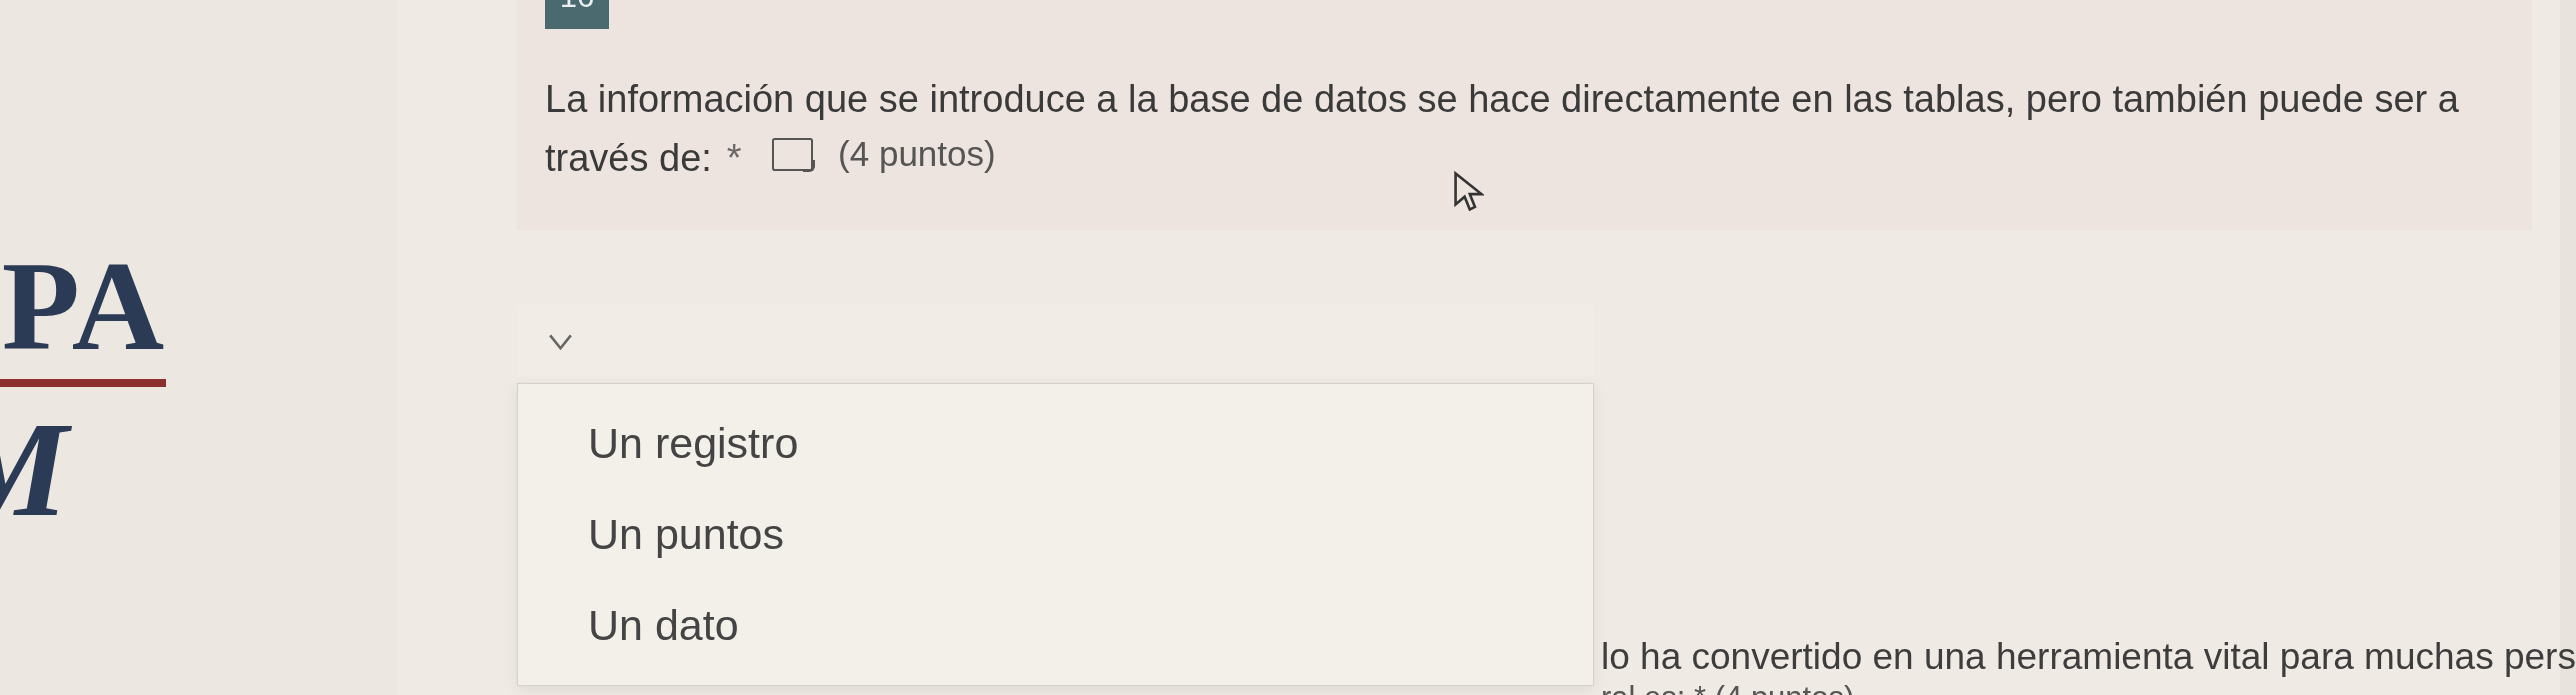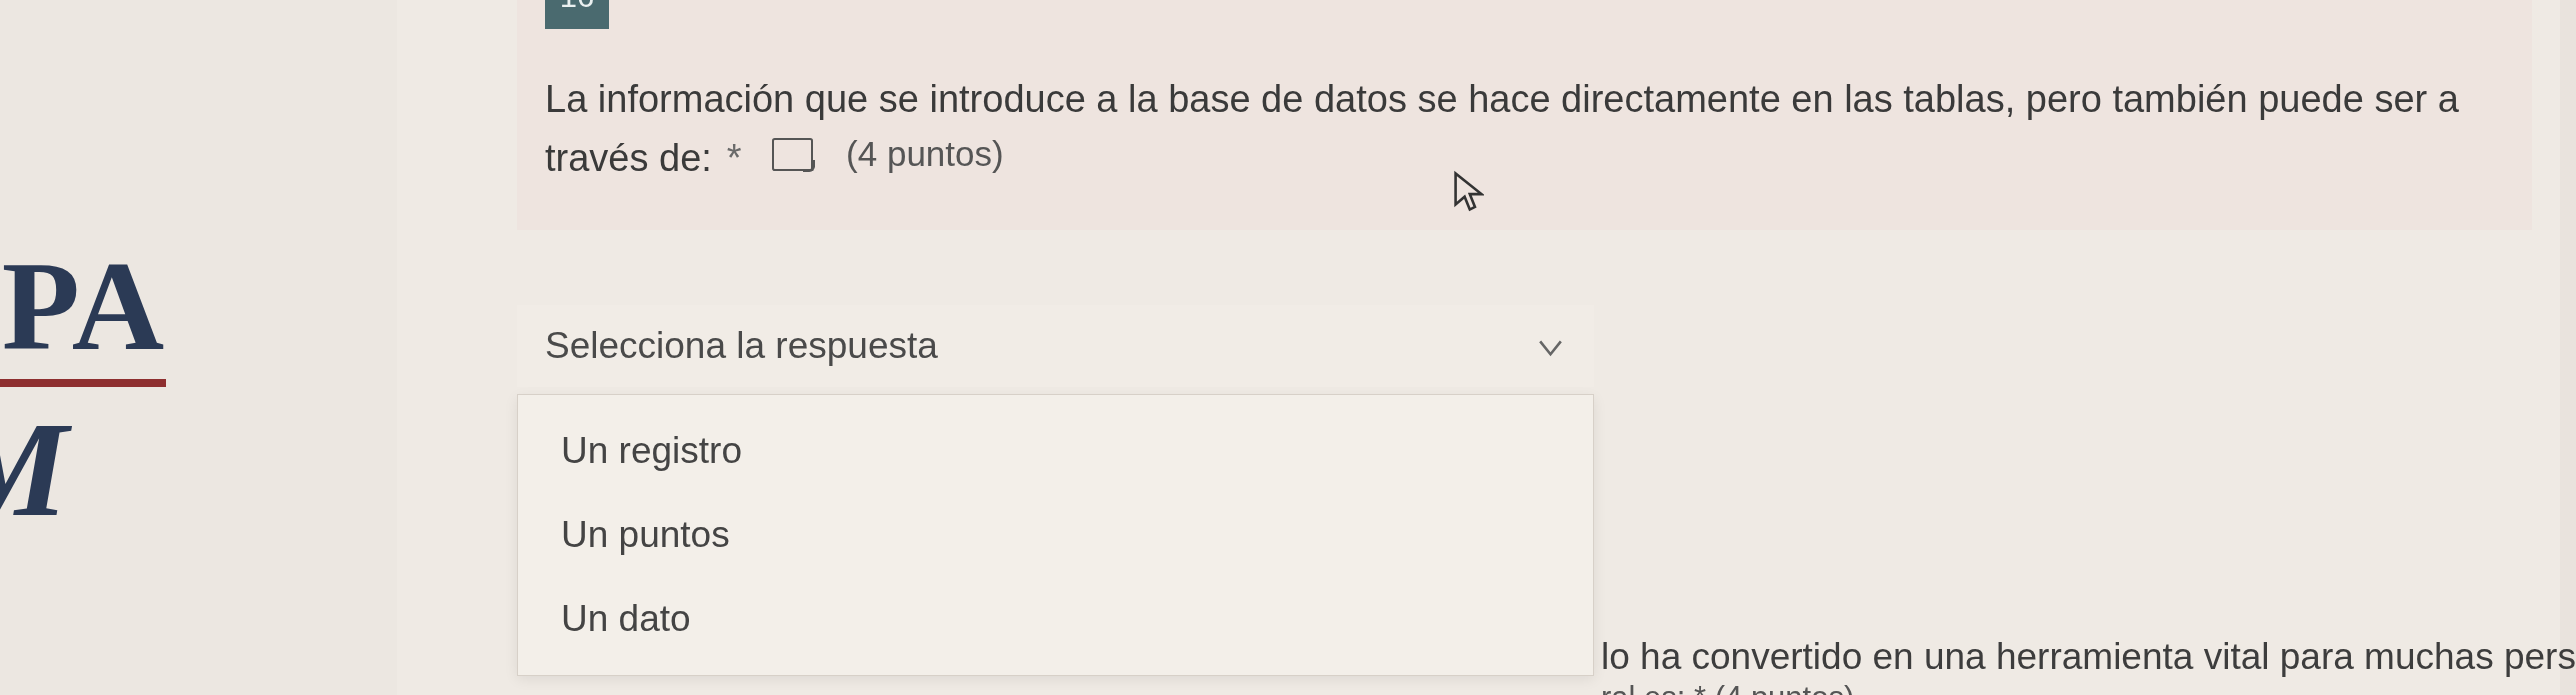--- a/index.html
+++ b/index.html
@@ -79,21 +79,21 @@
   .qtext {
     padding-top: 71px;
     color: #3a3a3a;
     font-size: 38px;
     line-height: 1.5;
   }
   .qtext .req { color: #6a6a6a; margin-left: 4.3px; }
   .qmeta {
     display: inline-flex;
     align-items: center;
-    gap: 33px;
+    gap: 25px;
     margin-left: 20px;
     color: #555;
     font-size: 35px;
     vertical-align: baseline;
   }
   .immersive-icon {
     display: inline-flex;
     align-items: center;
     justify-content: center;
     width: 41px;
@@ -150,22 +150,22 @@
     height: 31px;
   }
   .dropdown-list {
     margin-top: 7px;
     background: #f3efe9;
     border: 0.7px solid #d7d0c8;
     box-shadow: 0 4.3px 12.8px rgba(0,0,0,0.08);
     padding: 14px 0;
   }
   .dropdown-item {
-    padding: 21px 43px;
-    font-size: 37px;
+    padding: 21px 70px;
+    font-size: 43px;
     color: #444;
     cursor: pointer;
   }
 
   
   .next-q-fragment {
     position: absolute;
     left: 1204px;
     top: 631px;
     right: 28px;
@@ -208,21 +208,20 @@
       </span>
     </div>
   </div>
 
   <svg class="cursor" viewBox="0 0 24 32">
     <path d="M2 2 L2 26 L9 20 L13 30 L17 28 L13 18 L22 18 Z" fill="none" stroke="#333" stroke-width="2"></path>
   </svg>
 
   <div class="dropdown-wrap">
     <button class="dropdown-toggle">
-      <span>Selecciona la respuesta</span>
       <svg class="chevron" viewBox="0 0 24 24">
         <path d="M4 8 L12 18 L20 8" fill="none" stroke="#666" stroke-width="2"></path>
       </svg>
     </button>
     <div class="dropdown-list">
       <div class="dropdown-item">Un registro</div>
       <div class="dropdown-item">Un puntos</div>
       <div class="dropdown-item">Un dato</div>
     </div>
   </div>

